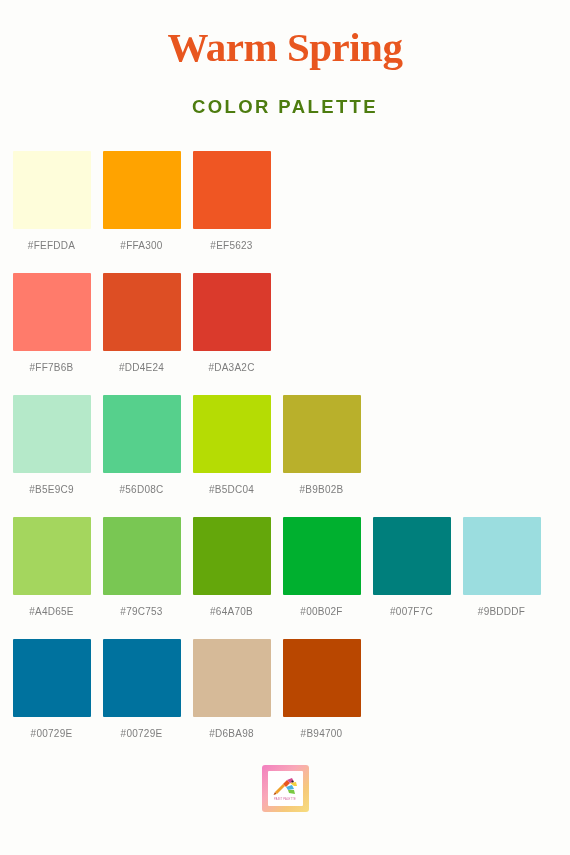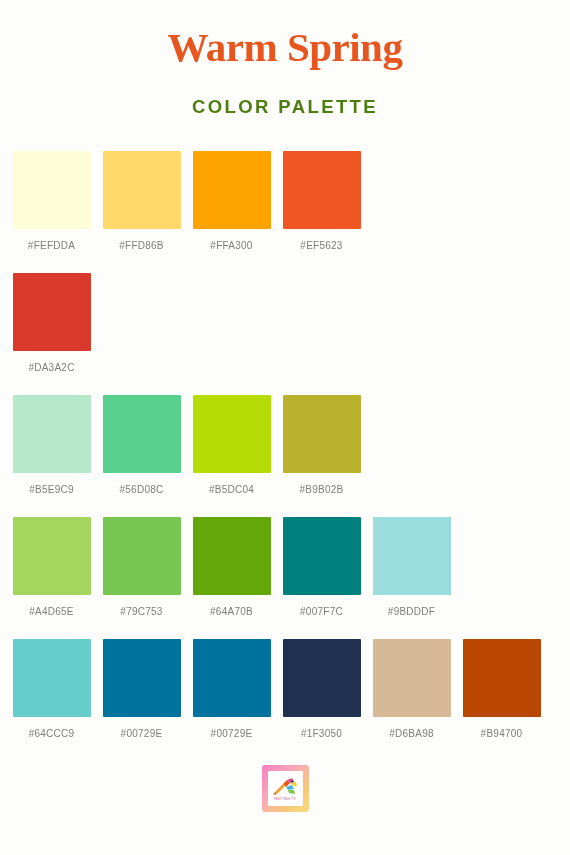--- a/index.html
+++ b/index.html
@@ -149,35 +149,39 @@
   </div>
 
   <div class="grid">
 
     <div class="swatch-row">
       <div class="swatch-cell">
         <div class="swatch-chip" style="background-color: rgb(254, 253, 218);"></div>
         <div class="swatch-label">#FEFDDA</div>
       </div>
       <div class="swatch-cell">
-        <div class="swatch-chip" style="background-color: rgb(255, 216, 107);"></div>
-        <div class="swatch-label">#FFD86B</div>
-      </div>
-      <div class="swatch-cell">
         <div class="swatch-chip" style="background-color: rgb(255, 163, 0);"></div>
         <div class="swatch-label">#FFA300</div>
       </div>
       <div class="swatch-cell">
         <div class="swatch-chip" style="background-color: rgb(239, 86, 35);"></div>
         <div class="swatch-label">#EF5623</div>
       </div>
     </div>
 
     <div class="swatch-row">
       <div class="swatch-cell">
+        <div class="swatch-chip" style="background-color: rgb(255, 123, 107);"></div>
+        <div class="swatch-label">#FF7B6B</div>
+      </div>
+      <div class="swatch-cell">
+        <div class="swatch-chip" style="background-color: rgb(221, 78, 36);"></div>
+        <div class="swatch-label">#DD4E24</div>
+      </div>
+      <div class="swatch-cell">
         <div class="swatch-chip" style="background-color: rgb(218, 58, 44);"></div>
         <div class="swatch-label">#DA3A2C</div>
       </div>
     </div>
 
     <div class="swatch-row">
       <div class="swatch-cell">
         <div class="swatch-chip" style="background-color: rgb(181, 233, 201);"></div>
         <div class="swatch-label">#B5E9C9</div>
       </div>
@@ -202,45 +206,41 @@
       </div>
       <div class="swatch-cell">
         <div class="swatch-chip" style="background-color: rgb(121, 199, 83);"></div>
         <div class="swatch-label">#79C753</div>
       </div>
       <div class="swatch-cell">
         <div class="swatch-chip" style="background-color: rgb(100, 167, 11);"></div>
         <div class="swatch-label">#64A70B</div>
       </div>
       <div class="swatch-cell">
+        <div class="swatch-chip" style="background-color: rgb(0, 176, 47);"></div>
+        <div class="swatch-label">#00B02F</div>
+      </div>
+      <div class="swatch-cell">
         <div class="swatch-chip" style="background-color: rgb(0, 127, 124);"></div>
         <div class="swatch-label">#007F7C</div>
       </div>
       <div class="swatch-cell">
         <div class="swatch-chip" style="background-color: rgb(155, 221, 223);"></div>
         <div class="swatch-label">#9BDDDF</div>
       </div>
     </div>
 
     <div class="swatch-row">
       <div class="swatch-cell">
-        <div class="swatch-chip" style="background-color: rgb(100, 204, 201);"></div>
-        <div class="swatch-label">#64CCC9</div>
-      </div>
-      <div class="swatch-cell">
         <div class="swatch-chip" style="background-color: rgb(0, 114, 158);"></div>
         <div class="swatch-label">#00729E</div>
       </div>
       <div class="swatch-cell">
         <div class="swatch-chip" style="background-color: rgb(0, 114, 158);"></div>
         <div class="swatch-label">#00729E</div>
-      </div>
-      <div class="swatch-cell">
-        <div class="swatch-chip" style="background-color: rgb(31, 48, 80);"></div>
-        <div class="swatch-label">#1F3050</div>
       </div>
       <div class="swatch-cell">
         <div class="swatch-chip" style="background-color: rgb(214, 186, 152);"></div>
         <div class="swatch-label">#D6BA98</div>
       </div>
       <div class="swatch-cell">
         <div class="swatch-chip" style="background-color: rgb(185, 71, 0);"></div>
         <div class="swatch-label">#B94700</div>
       </div>
     </div>

